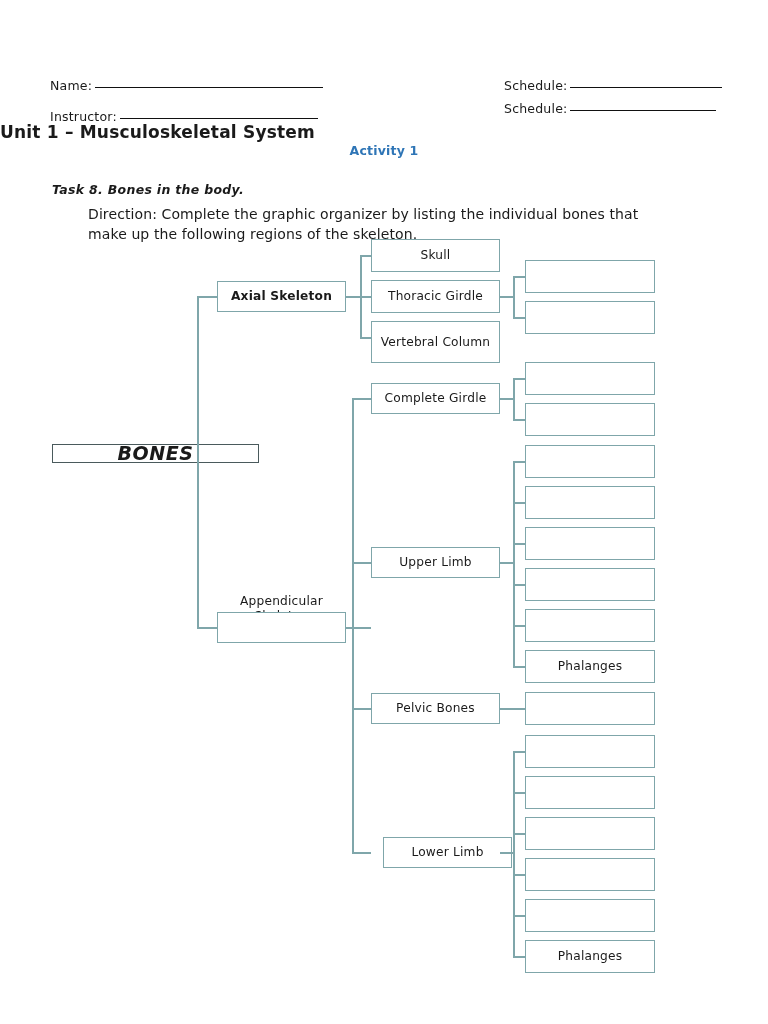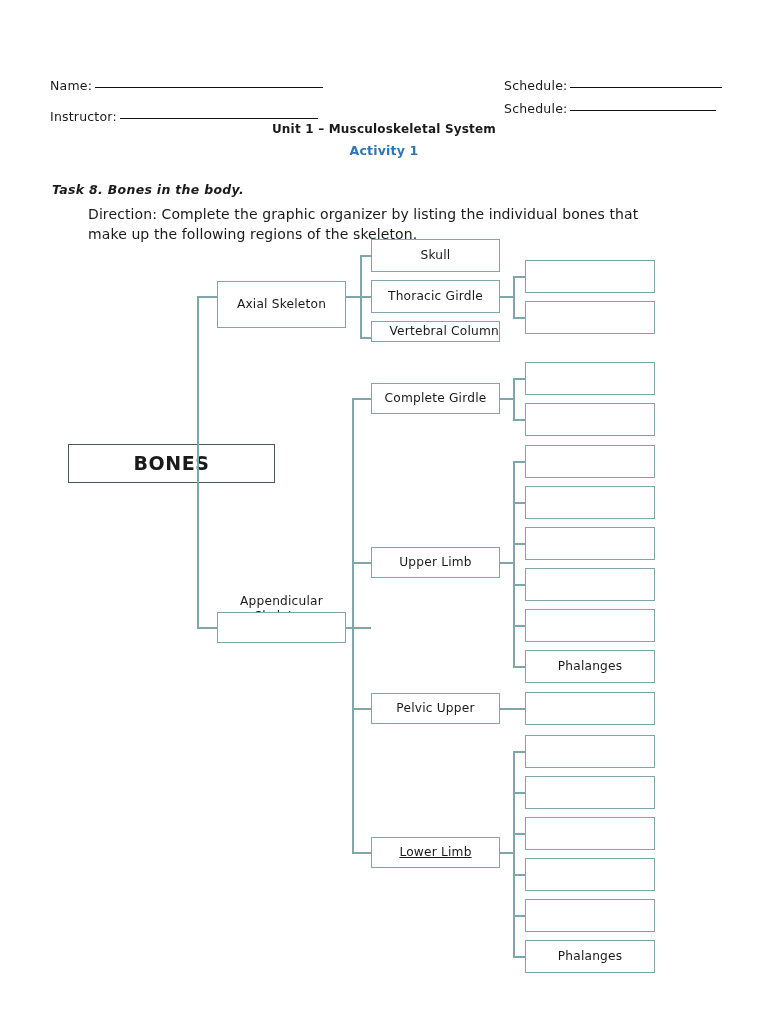--- a/index.html
+++ b/index.html
@@ -28,21 +28,21 @@
   #instructor-row{ left: 50px;  top: 109px; }
   #section-row   { left: 504px; top: 78px; }
   #schedule-row  { left: 504px; top: 101px; }
   #name-row .rule      { width: 228px; }
   #instructor-row .rule{ width: 198px; }
   #section-row .rule   { width: 152px; }
   #schedule-row .rule  { width: 146px; }
 
   #unit-title {
     position: absolute; top: 122px; left: 0; width: 768px;
-    text-align: center; font-size: 12px; font-weight: 600;
+    text-align: left; font-size: 17px; font-weight: 600;
     letter-spacing: .2px;
   }
   #activity-title {
     position: absolute; top: 143px; left: 0; width: 768px;
     text-align: center; font-size: 12.5px; font-weight: 700;
     color: #2E75B6; letter-spacing: .2px;
   }
 
   
   #task-heading {
@@ -105,44 +105,44 @@
 </div>
 
 <div id="unit-title">Unit 1 – Musculoskeletal System</div>
 <div id="activity-title">Activity 1</div>
 
 <div id="task-heading">Task 8. Bones in the body.</div>
 <div id="direction-text">Direction: Complete the graphic organizer by listing the individual bones that make up the following regions of the skeleton.</div>
 
 <div id="diagram">
 
-  <div class="node root" style="left:68px; top:444px; width:207px; height:39px;">
+  <div class="node root" style="left:52px; top:444px; width:207px; height:19px;font-style:italic;">
     <span>BONES</span>
   </div>
 
   <div class="ln v" style="left:197px; top:296px; height:332px;"></div>
   <div class="ln h" style="left:197px; top:296px; width:21px;"></div>
   <div class="ln h" style="left:197px; top:627px; width:21px;"></div>
 
-  <div class="node" style="left:217px; top:281px; width:129px; height:47px;">
+  <div class="node" style="left:217px; top:281px; width:129px; height:31px;font-weight:bold;">
     <span>Axial Skeleton</span>
   </div>
 
   <div class="ln h" style="left:346px; top:296px; width:25px;"></div>
   <div class="ln v" style="left:360px; top:255px; height:83px;"></div>
   <div class="ln h" style="left:360px; top:255px; width:11px;"></div>
   <div class="ln h" style="left:360px; top:337px; width:11px;"></div>
 
   <div class="node" style="left:371px; top:280px; width:129px; height:33px;">
     <span>Thoracic Girdle</span>
   </div>
   <div class="node" style="left:371px; top:239px; width:129px; height:33px;">
     <span>Skull</span>
   </div>
-  <div class="node" style="left:371px; top:321px; width:129px; height:21px;justify-content:flex-end;">
+  <div class="node" style="left:371px; top:321px; width:129px; height:42px;">
     <span>Vertebral Column</span>
   </div>
 
   <div class="ln h" style="left:500px; top:296px; width:14px;"></div>
   <div class="ln v" style="left:513px; top:276px; height:42px;"></div>
   <div class="ln h" style="left:513px; top:276px; width:12px;"></div>
   <div class="ln h" style="left:513px; top:317px; width:12px;"></div>
 
   <div class="node" style="left:525px; top:260px; width:130px; height:33px;">
     <span></span>
@@ -203,28 +203,28 @@
     <span></span>
   </div>
   <div class="node" style="left:525px; top:609px; width:130px; height:33px;">
     <span></span>
   </div>
   <div class="node" style="left:525px; top:650px; width:130px; height:33px;">
     <span>Phalanges</span>
   </div>
 
   <div class="node" style="left:371px; top:693px; width:129px; height:31px;">
-    <span>Pelvic Upper</span>
+    <span>Pelvic Bones</span>
   </div>
   <div class="ln h" style="left:500px; top:708px; width:25px;"></div>
   <div class="node" style="left:525px; top:692px; width:130px; height:33px;">
     <span></span>
   </div>
 
-  <div class="node" style="left:371px; top:837px; width:129px; height:31px;text-decoration:underline;">
+  <div class="node" style="left:383px; top:837px; width:129px; height:31px;">
     <span>Lower Limb</span>
   </div>
   <div class="ln h" style="left:500px; top:852px; width:14px;"></div>
   <div class="ln v" style="left:513px; top:751px; height:206px;"></div>
   <div class="ln h" style="left:513px; top:751px; width:12px;"></div>
   <div class="ln h" style="left:513px; top:792px; width:12px;"></div>
   <div class="ln h" style="left:513px; top:833px; width:12px;"></div>
   <div class="ln h" style="left:513px; top:874px; width:12px;"></div>
   <div class="ln h" style="left:513px; top:915px; width:12px;"></div>
   <div class="ln h" style="left:513px; top:956px; width:12px;"></div>

